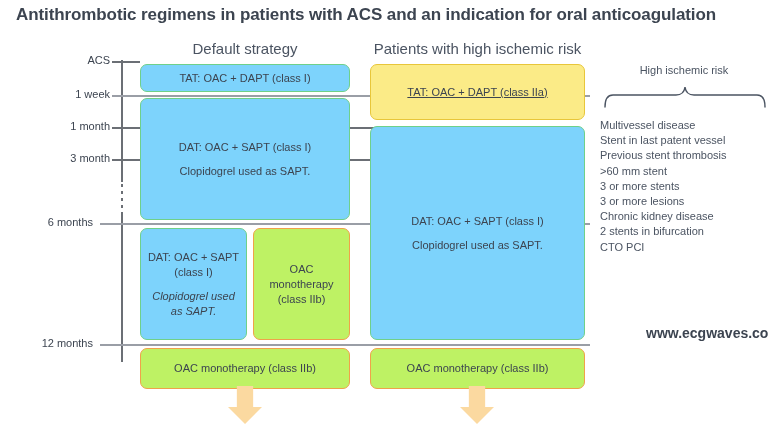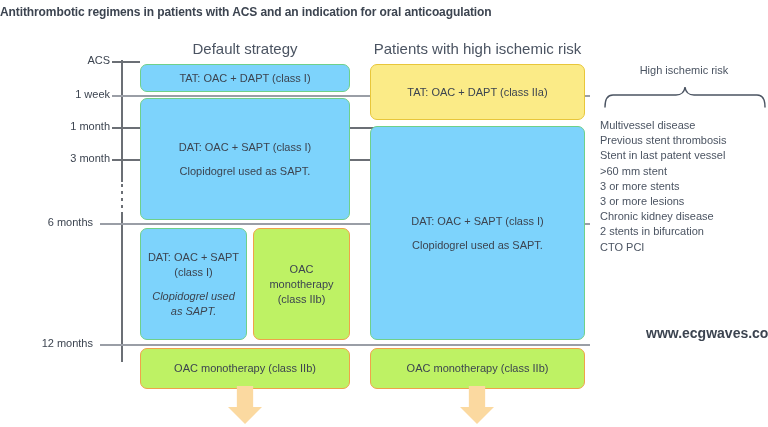--- a/index.html
+++ b/index.html
@@ -16,23 +16,23 @@
   }
   #stage {
     position: relative;
     width: 768px;
     height: 427px;
   }
   .abs { position: absolute; }
 
   
   #title {
-    left: 0;
+    left: 16px;
     top: 5px;
-    font-size: 12px;
+    font-size: 17px;
     font-weight: bold;
     color: #3c4450;
     letter-spacing: -0.1px;
     white-space: nowrap;
   }
 
   
   .col-header {
     font-size: 15px;
     color: #4b5462;
@@ -101,20 +101,21 @@
     background: #7dd3fc;
     border: 1.4px solid #6fd08a;
   }
   .box-orange {
     background: #bef264;
     border: 1.4px solid #f0a24a;
   }
   .box-yellow {
     background: #fbeb87;
     border: 1.4px solid #e8c63a;
+    text-decoration: underline;
   }
   .box .line-gap { height: 9px; }
   .box em {
     font-style: italic;
   }
 
   
   .arrow {
     width: 34px;
     height: 38px;
@@ -230,22 +231,22 @@
   <div class="abs arrow" style="left:460px; top:386px;"></div>
 
   <div class="abs" id="risk-title">High ischemic risk</div>
 
   <svg class="abs" id="brace" viewBox="0 0 162 22">
     <path d="M1,21 Q1,9 9,9 L72,9 Q80,9 81,1 Q82,9 90,9 L153,9 Q161,9 161,21" fill="none" stroke="#4b5462" stroke-width="1.4" stroke-linecap="round"></path>
   </svg>
 
   <div class="abs" id="risk-list">
     <div>Multivessel disease</div>
+    <div>Stent in last patent vessel</div>
     <div>Previous stent thrombosis</div>
-    <div>Stent in last patent vessel</div>
     <div>&gt;60 mm stent</div>
     <div>3 or more stents</div>
     <div>3 or more lesions</div>
     <div>Chronic kidney disease</div>
     <div>2 stents in bifurcation</div>
     <div>CTO PCI</div>
   </div>
 
   <div class="abs" id="watermark">www.ecgwaves.com</div>
 

